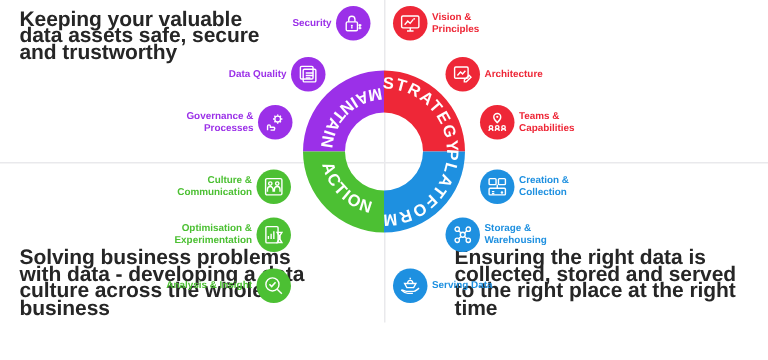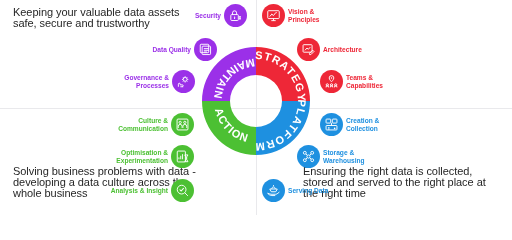--- a/index.html
+++ b/index.html
@@ -10,22 +10,22 @@
   }
   .stage{position:absolute;left:0;top:0;width:512px;height:215px;}
 
   
   .guide{position:absolute;background:#e9e9ec;}
   .guide.v{left:255.5px;top:0;width:1px;height:215px;}
   .guide.h{left:0;top:107.5px;width:512px;height:1px;}
 
   
   .blurb{
-    position:absolute;color:#262626;font-size:11px;line-height:11.2px;
-    font-weight:400;letter-spacing:-0.05px;
+    position:absolute;color:#262626;font-size:14px;line-height:11.2px;
+    font-weight:700;letter-spacing:-0.05px;
   }
   .blurb.tl{left:13px;top:7px;width:175px;text-align:left;}
   .blurb.tr{right:13px;top:7px;width:185px;text-align:right;}
   .blurb.bl{left:13px;top:166px;width:195px;text-align:left;}
   .blurb.br{right:13px;top:166px;width:196px;}
 
   
   .donut{position:absolute;left:200px;top:45px;width:112px;height:112px;}
   .donut svg{display:block;}
   .ring-label{

